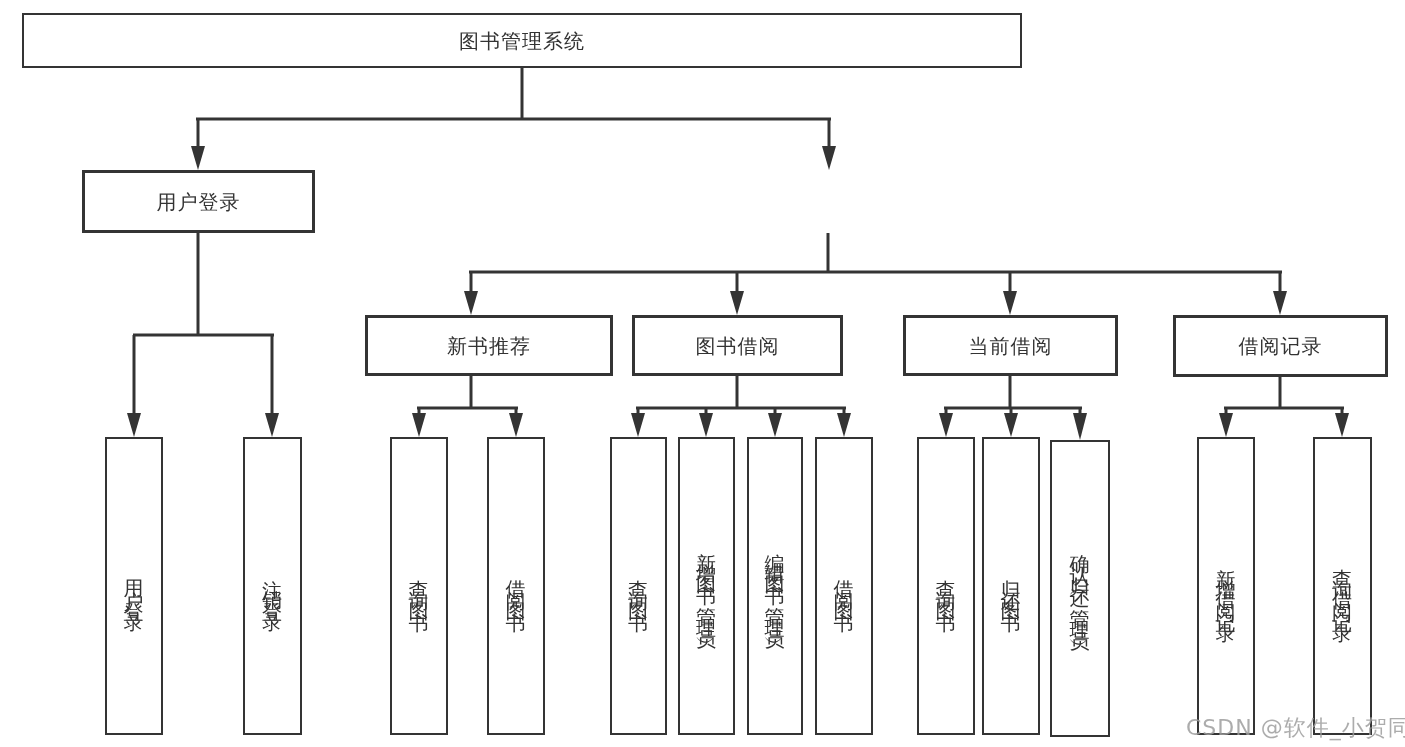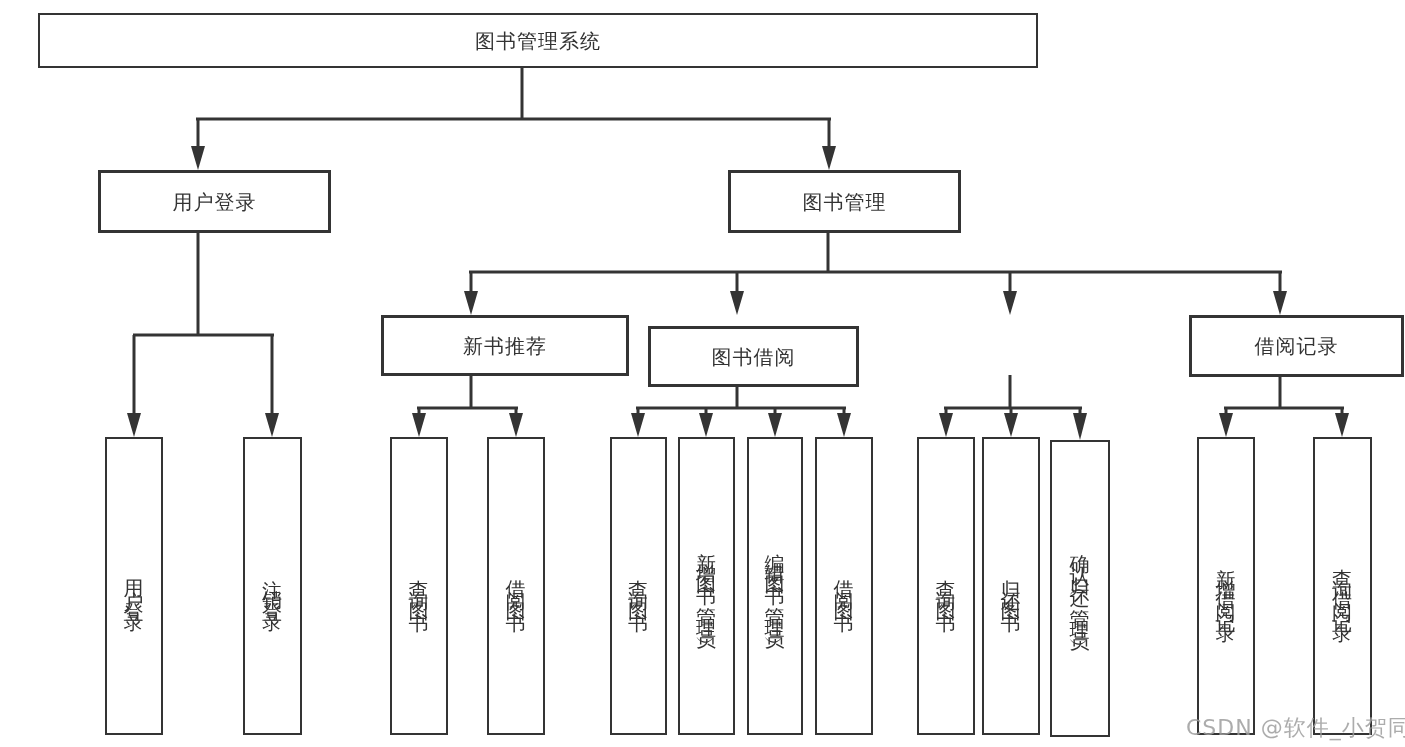--- a/index.html
+++ b/index.html
@@ -15,21 +15,21 @@
   .box {
     position:absolute;
     box-sizing:border-box;
     background:#ffffff;
     border:3px solid #343434;
     display:flex;
     align-items:center;
     justify-content:center;
     line-height:1;
   }
-  .hbox { font-size:20px; letter-spacing:1px;margin-left:16px; }
+  .hbox { font-size:20px; letter-spacing:1px; }
   .topbox { border-width:2px; }
   .leaf {
     border-width:2.5px;
     writing-mode:vertical-rl;
     text-orientation:mixed;
     font-size:20px;
     letter-spacing:11px;
     overflow:hidden;
   }
   #watermark {
@@ -107,24 +107,24 @@
       <line x1="1226" y1="408" x2="1226" y2="417"></line>
       <polygon points="1219,413 1233,413 1226,437" stroke="none"></polygon>
       <line x1="1342" y1="408" x2="1342" y2="417"></line>
       <polygon points="1335,413 1349,413 1342,437" stroke="none"></polygon>
     </g>
   </svg>
 
   <div class="box hbox topbox" style="left:22px; top:13px; width:1000px; height:55px;">图书管理系统</div>
 
   <div class="box hbox" style="left:82px; top:170px; width:233px; height:63px;">用户登录</div>
-  <div class="box hbox" style="left:712px; top:170px; width:233px; height:63px;">图书管理</div>
 
   <div class="box hbox" style="left:365px; top:315px; width:248px; height:61px;">新书推荐</div>
-  <div class="box hbox" style="left:632px; top:326px; width:211px; height:61px;">图书借阅</div>
+  <div class="box hbox" style="left:632px; top:315px; width:211px; height:61px;">图书借阅</div>
+  <div class="box hbox" style="left:903px; top:315px; width:215px; height:61px;">当前借阅</div>
   <div class="box hbox" style="left:1173px; top:315px; width:215px; height:62px;">借阅记录</div>
 
   <div class="box leaf" style="left:105px; top:437px; width:58px; height:298px;">用户登录</div>
   <div class="box leaf" style="left:243px; top:437px; width:59px; height:298px;">注销登录</div>
 
   <div class="box leaf" style="left:390px; top:437px; width:58px; height:298px;">查询图书</div>
   <div class="box leaf" style="left:487px; top:437px; width:58px; height:298px;">借阅图书</div>
 
   <div class="box leaf" style="left:610px; top:437px; width:57px; height:298px;">查询图书</div>
   <div class="box leaf" style="left:678px; top:437px; width:57px; height:298px;">新增图书（管理员）</div>

